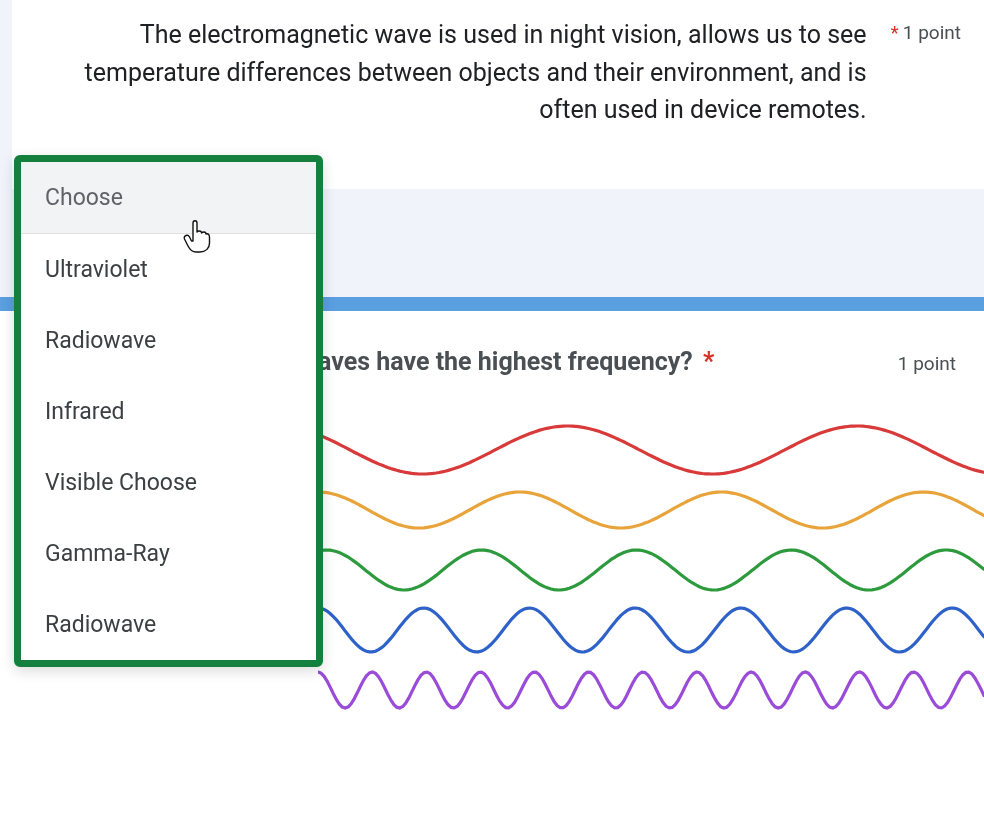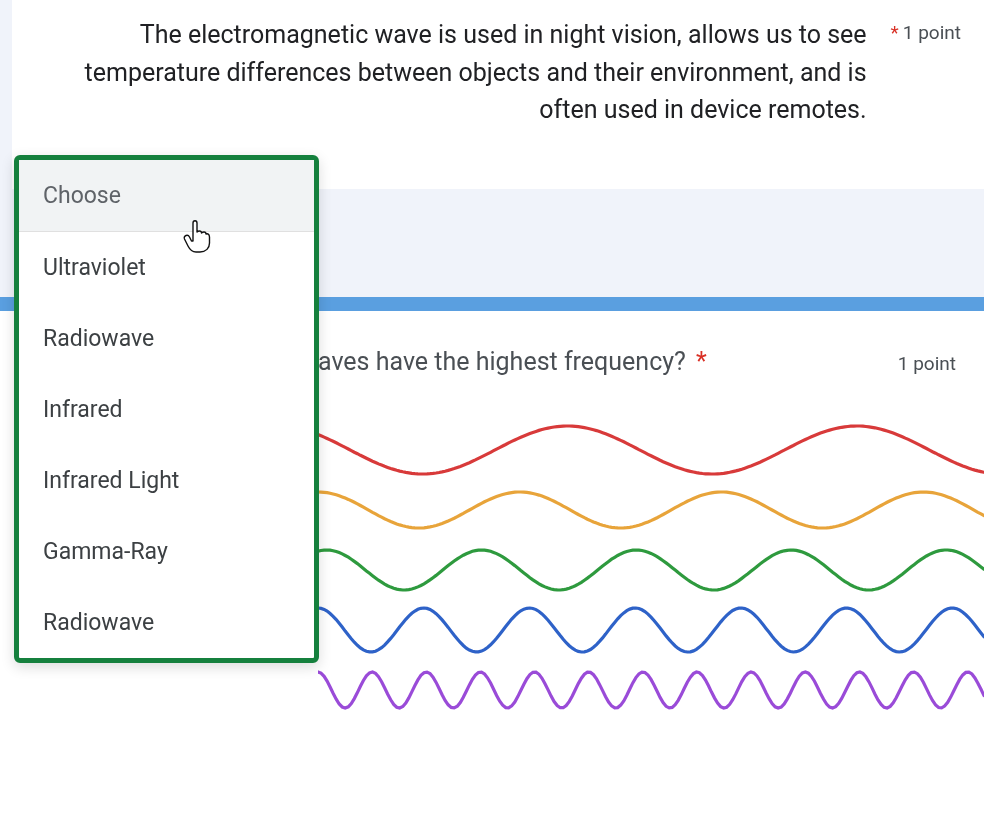--- a/index.html
+++ b/index.html
@@ -74,21 +74,21 @@
     box-sizing: border-box;
   }
   .q2-row {
     display: flex;
     align-items: flex-start;
   }
   .q2-text {
     flex: 1;
     font-size: 25px;
     color: #4a4f54;
-    font-weight: 400;
+    font-weight: 700;
     padding-left: 290px; 
   }
   .q2 .points {
     color: #4a4f54;
   }
   .q2 .req-star-inline {
     color: #d93025;
     margin-left: 4px;
   }
 
@@ -101,21 +101,21 @@
     height: 300px;
   }
 
   
   .dropdown {
     position: absolute;
     left: 14px;
     top: 155px;
     width: 295px;
     background: #ffffff;
-    border: 5px solid #15803d;
+    border: 7px solid #15803d;
     border-radius: 6px;
     box-shadow: 0 4px 14px rgba(0,0,0,0.14);
     z-index: 10;
   }
   .dd-item {
     padding: 22px 24px;
     font-size: 23px;
     color: #3c4043;
     cursor: pointer;
   }
@@ -172,21 +172,21 @@
         <path d="M0.0 252.0 L3.0 253.1 L6.1 256.3 L9.1 261.1 L12.1 267.0 L15.1 273.3 L18.2 279.2 L21.2 284.0 L24.2 287.0 L27.2 288.0 L30.3 286.8 L33.3 283.5 L36.3 278.6 L39.4 272.6 L42.4 266.3 L45.4 260.5 L48.4 255.8 L51.5 252.9 L54.5 252.0 L57.5 253.4 L60.5 256.7 L63.6 261.7 L66.6 267.7 L69.6 274.0 L72.7 279.8 L75.7 284.4 L78.7 287.2 L81.7 288.0 L84.8 286.5 L87.8 283.0 L90.8 277.9 L93.8 271.9 L96.9 265.6 L99.9 259.9 L102.9 255.4 L106.0 252.7 L109.0 252.1 L112.0 253.6 L115.0 257.2 L118.1 262.4 L121.1 268.5 L124.1 274.7 L127.1 280.4 L130.2 284.8 L133.2 287.4 L136.2 287.9 L139.3 286.2 L142.3 282.5 L145.3 277.3 L148.3 271.2 L151.4 264.9 L154.4 259.3 L157.4 255.0 L160.4 252.5 L163.5 252.1 L166.5 254.0 L169.5 257.8 L172.6 263.0 L175.6 269.2 L178.6 275.4 L181.6 281.0 L184.7 285.2 L187.7 287.6 L190.7 287.8 L193.7 285.9 L196.8 282.0 L199.8 276.6 L202.8 270.5 L205.9 264.2 L208.9 258.7 L211.9 254.6 L214.9 252.3 L218.0 252.2 L221.0 254.3 L224.0 258.3 L227.0 263.7 L230.1 269.9 L233.1 276.1 L236.1 281.6 L239.2 285.6 L242.2 287.7 L245.2 287.7 L248.2 285.5 L251.3 281.4 L254.3 276.0 L257.3 269.7 L260.3 263.6 L263.4 258.2 L266.4 254.2 L269.4 252.2 L272.5 252.4 L275.5 254.7 L278.5 258.8 L281.5 264.4 L284.6 270.6 L287.6 276.8 L290.6 282.1 L293.6 285.9 L296.7 287.8 L299.7 287.6 L302.7 285.1 L305.8 280.9 L308.8 275.3 L311.8 269.0 L314.8 262.9 L317.9 257.6 L320.9 253.9 L323.9 252.1 L326.9 252.5 L330.0 255.1 L333.0 259.4 L336.0 265.1 L339.1 271.3 L342.1 277.4 L345.1 282.6 L348.1 286.3 L351.2 287.9 L354.2 287.4 L357.2 284.7 L360.2 280.3 L363.3 274.6 L366.3 268.3 L369.3 262.2 L372.4 257.1 L375.4 253.6 L378.4 252.0 L381.4 252.7 L384.5 255.5 L387.5 260.0 L390.5 265.8 L393.5 272.1 L396.6 278.1 L399.6 283.1 L402.6 286.6 L405.7 288.0 L408.7 287.2 L411.7 284.3 L414.7 279.7 L417.8 273.9 L420.8 267.6 L423.8 261.6 L426.8 256.6 L429.9 253.3 L432.9 252.0 L435.9 252.9 L439.0 255.9 L442.0 260.6 L445.0 266.5 L448.0 272.8 L451.1 278.7 L454.1 283.6 L457.1 286.8 L460.1 288.0 L463.2 287.0 L466.2 283.9 L469.2 279.1 L472.3 273.2 L475.3 266.9 L478.3 261.0 L481.3 256.2 L484.4 253.0 L487.4 252.0 L490.4 253.2 L493.4 256.4 L496.5 261.2 L499.5 267.2 L502.5 273.5 L505.6 279.3 L508.6 284.1 L511.6 287.1 L514.6 288.0 L517.7 286.7 L520.7 283.4 L523.7 278.4 L526.7 272.5 L529.8 266.2 L532.8 260.4 L535.8 255.7 L538.9 252.8 L541.9 252.0 L544.9 253.4 L547.9 256.8 L551.0 261.9 L554.0 267.9 L557.0 274.2 L560.0 279.9 L563.1 284.5 L566.1 287.3 L569.1 288.0 L572.2 286.4 L575.2 282.9 L578.2 277.8 L581.2 271.7 L584.3 265.5 L587.3 259.8 L590.3 255.3 L593.3 252.6 L596.4 252.1 L599.4 253.7 L602.4 257.3 L605.5 262.5 L608.5 268.6 L611.5 274.9 L614.5 280.5 L617.6 284.9 L620.6 287.5 L623.6 287.9 L626.6 286.1 L629.7 282.4 L632.7 277.1 L635.7 271.0 L638.8 264.8 L641.8 259.2 L644.8 254.9 L647.8 252.4 L650.9 252.1 L653.9 254.0 L656.9 257.9 L659.9 263.2 L663.0 269.3 L666.0 275.6 " stroke="#9a4bd8"></path>
       </g>
   </svg>
 
   <div class="dropdown">
     <div class="dd-item selected placeholder">Choose</div>
     <div class="dd-sep"></div>
     <div class="dd-item">Ultraviolet</div>
     <div class="dd-item">Radiowave</div>
     <div class="dd-item">Infrared</div>
-    <div class="dd-item">Infrared Light</div>
+    <div class="dd-item">Visible Choose</div>
     <div class="dd-item">Gamma-Ray</div>
     <div class="dd-item">Radiowave</div>
   </div>
 
   <svg class="cursor" width="30" height="34" viewBox="0 0 30 34">
     <path d="M11 3 C11 1.5 12 0.8 13 0.8 C14 0.8 15 1.5 15 3 L15 12
              C15 12 16 11 17.5 11 C19 11 19.5 12 19.5 13
              C19.5 13 20.5 12 22 12 C23.5 12 24 13 24 14
              C24 14 25 13.5 26 14 C27 14.5 27.5 15.5 27.5 17
              L27.5 23 C27.5 28 24 32 18 32 L14 32

